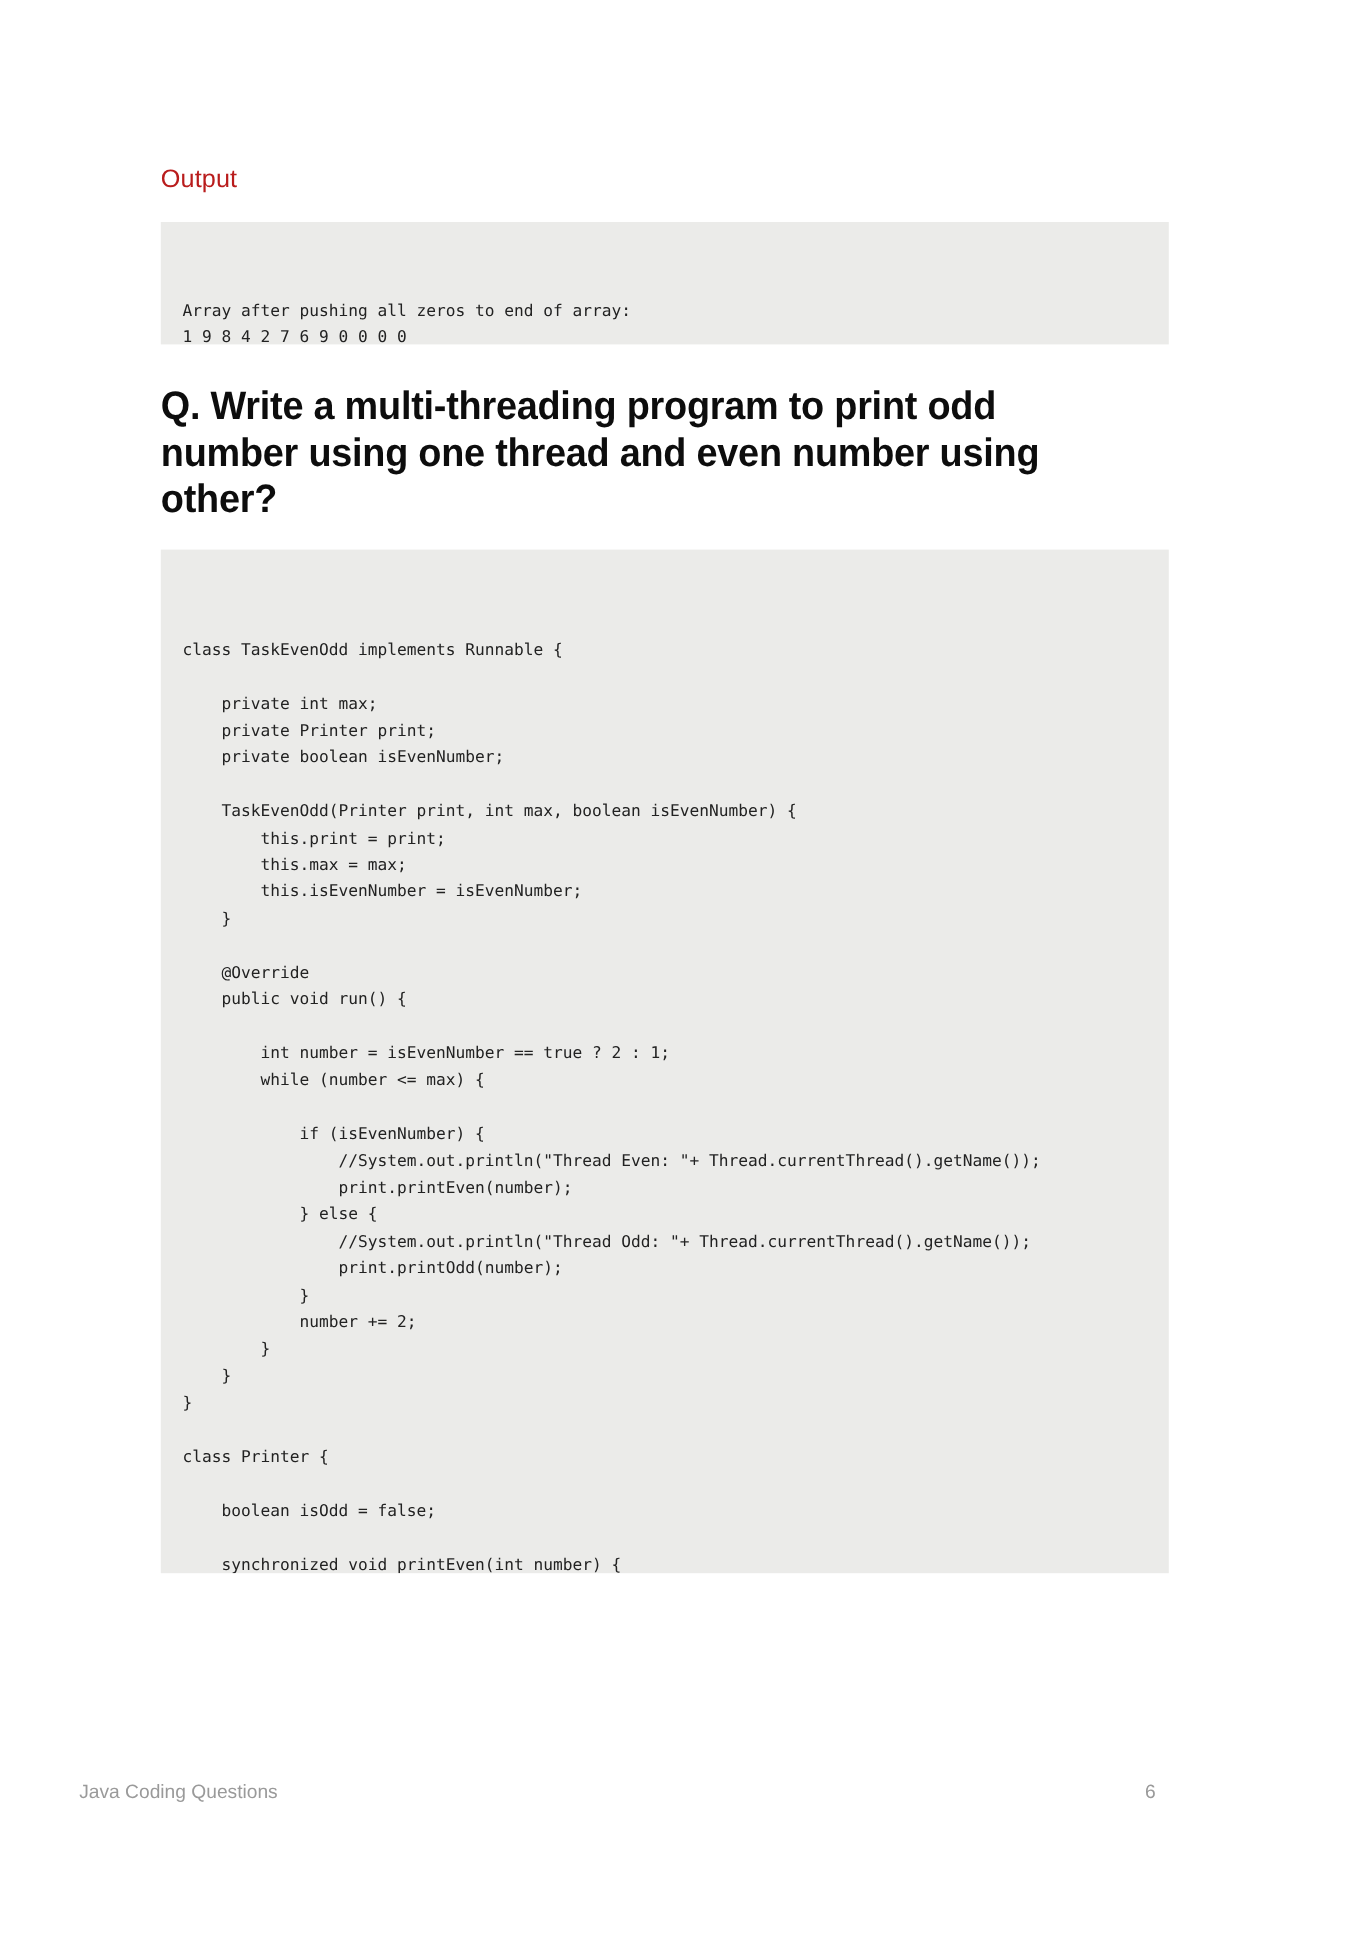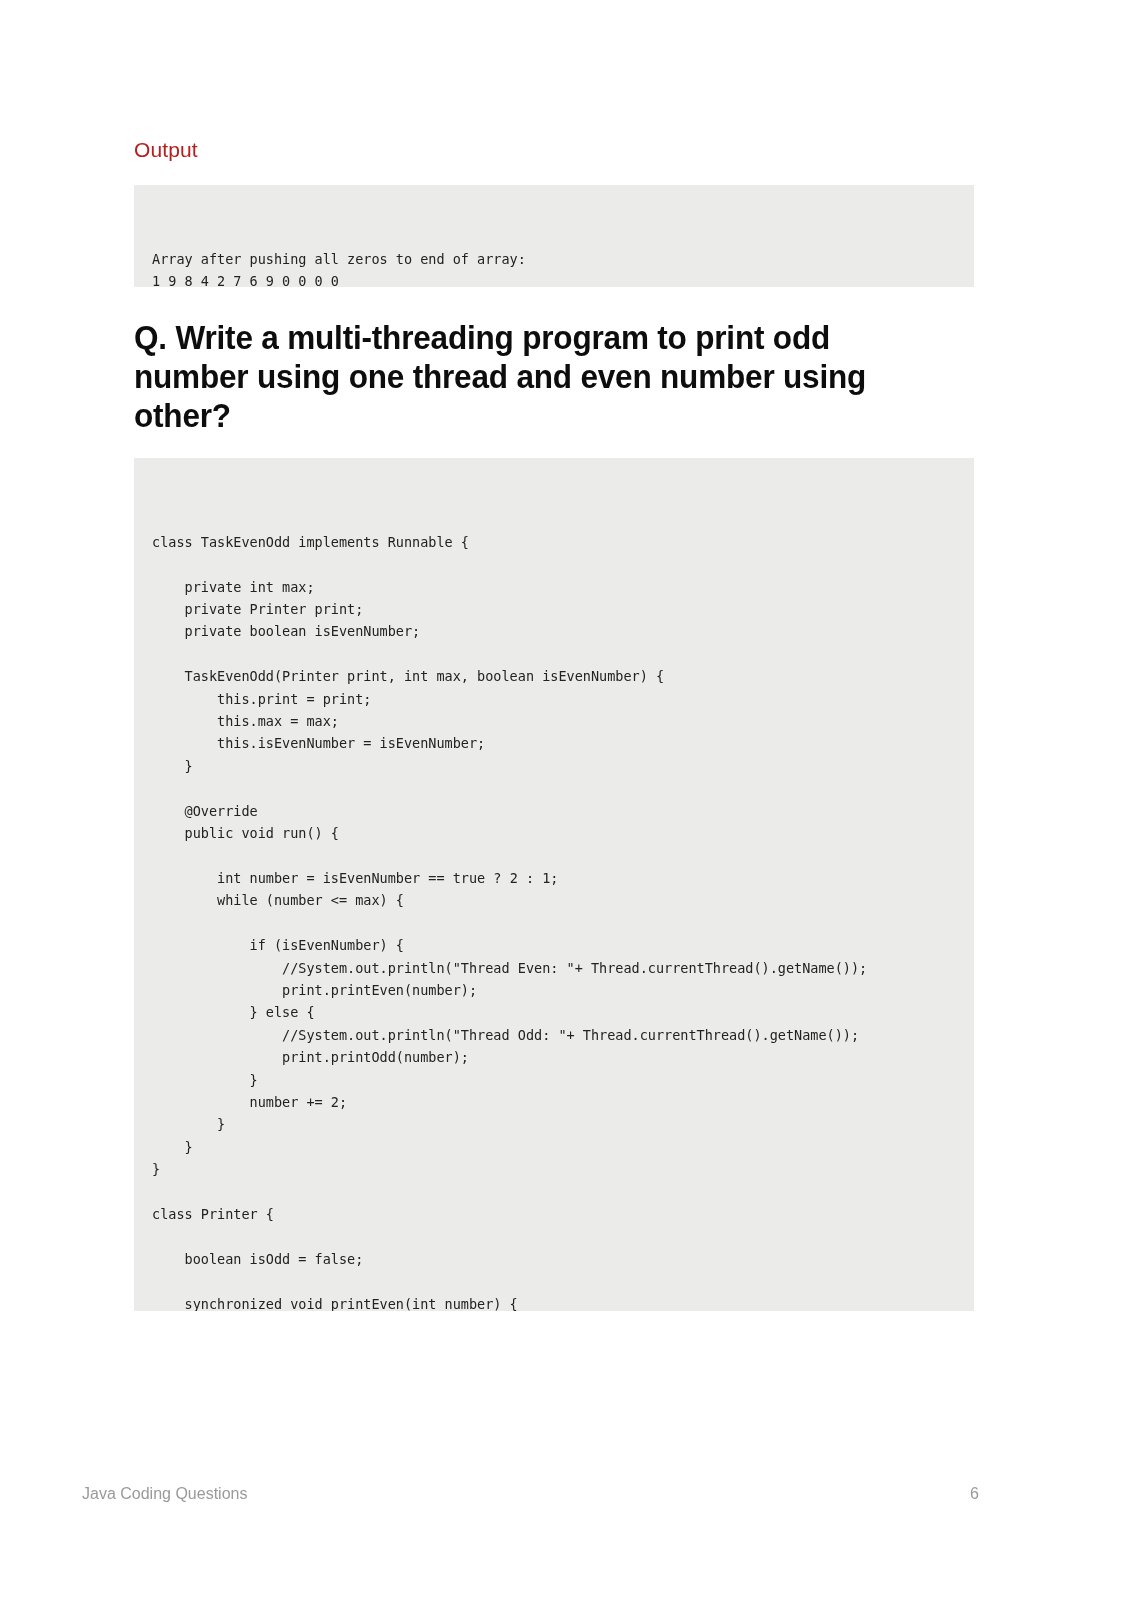--- a/index.html
+++ b/index.html
@@ -94,21 +94,21 @@
     line-height: 39px;
     color: #0d0d0d;
     letter-spacing: -0.2px;
     transform: scaleX(0.955);
     transform-origin: left top;
   }
 
   
   .footer {
     position: absolute;
-    left: 16px;
+    left: 0;
     top: 1485px;
     width: 1029px;
     height: 40px;
   }
   .footer-left {
     position: absolute;
     left: 66px;
     top: 0;
     font-family: "Liberation Sans", sans-serif;
     font-size: 16px;

